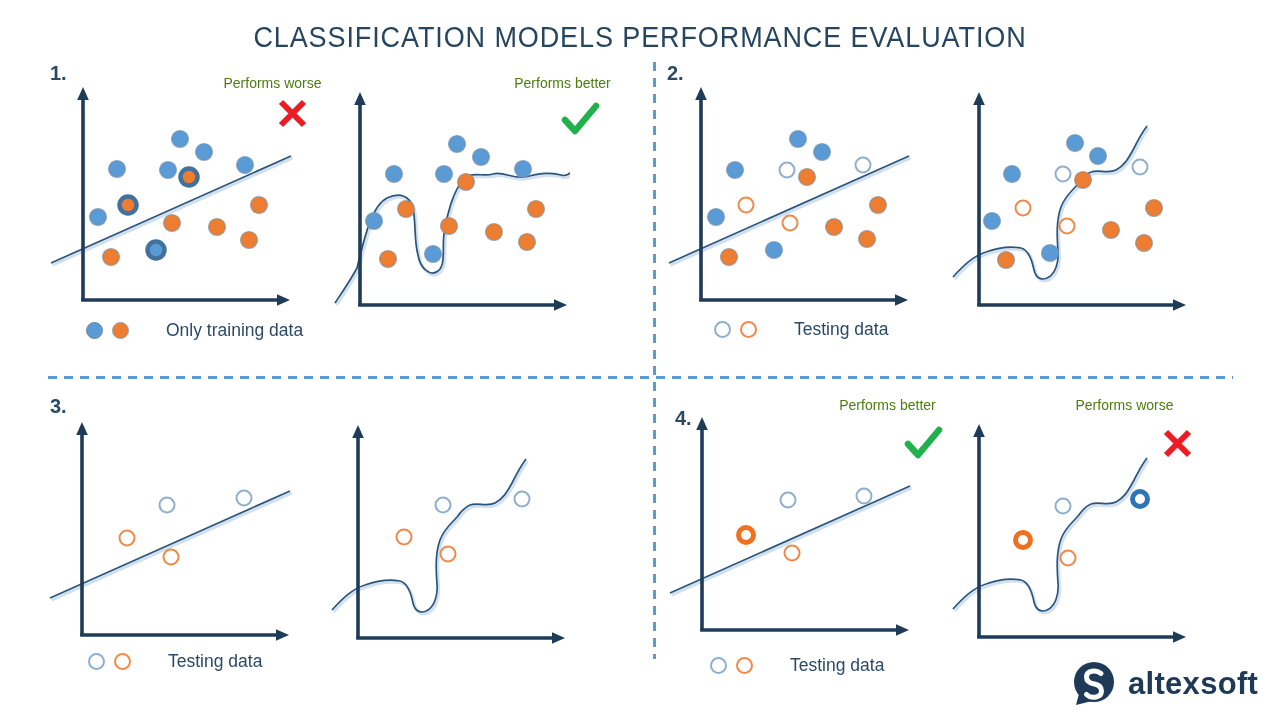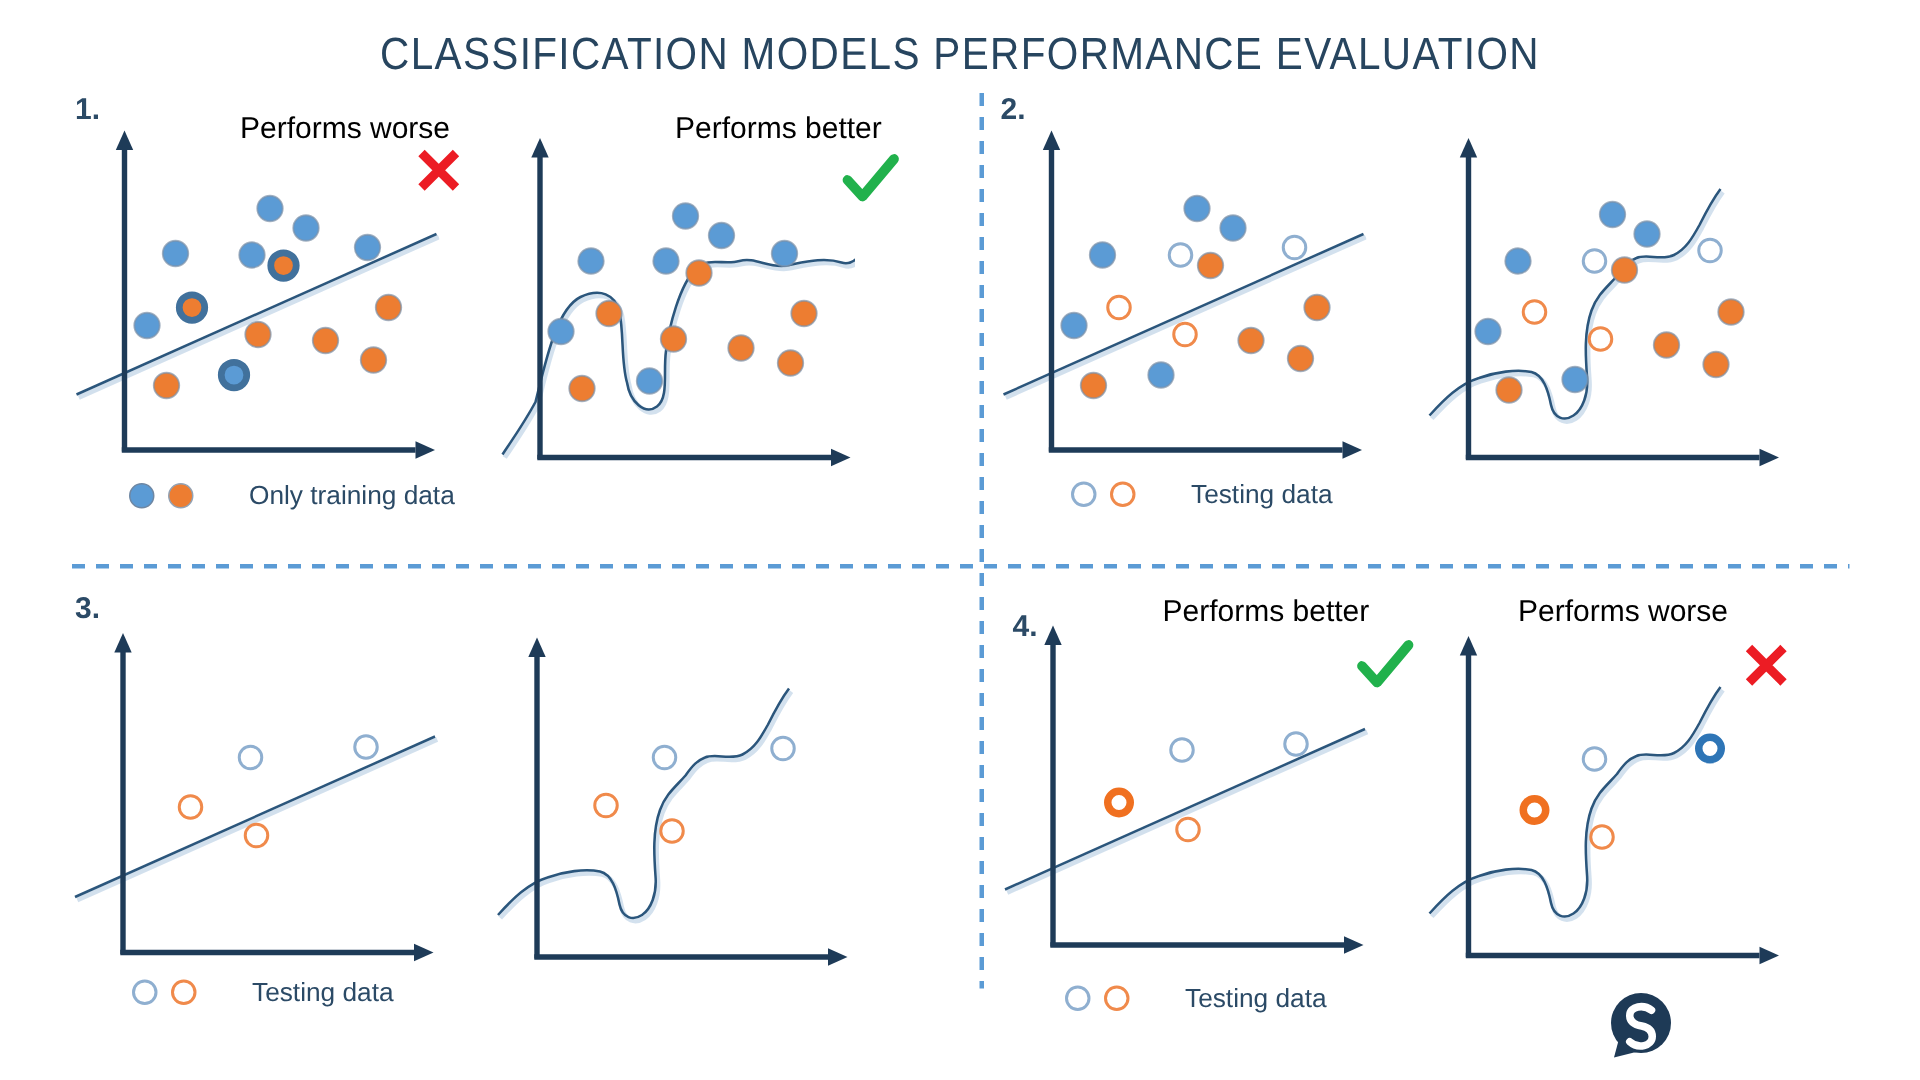--- a/index.html
+++ b/index.html
@@ -7,21 +7,21 @@
     width:1280px;height:720px;position:relative;overflow:hidden;
     background:#ffffff;font-family:"Liberation Sans",sans-serif;
   }
   .abs{position:absolute;}
   .title{
     left:0;top:20px;width:1280px;text-align:center;
     font-size:30px;font-weight:500;color:#27455F;letter-spacing:1px;
     transform:scaleX(0.9);
   }
   .qnum{font-size:20px;font-weight:700;color:#2B4A66;}
-  .caption{font-size:20px;color:#000000;width:225px;text-align:left;}
+  .caption{font-size:14px;color:#4d7c0f;width:225px;text-align:center;}
   .div-h{left:48px;top:376px;width:1185px;height:3px;
     background:repeating-linear-gradient(90deg,#5B9BD5 0 9px,transparent 9px 16px);}
   .div-v{left:653px;top:62px;width:3px;height:597px;
     background:repeating-linear-gradient(180deg,#5B9BD5 0 9px,transparent 9px 16px);}
   .plot{width:250px;height:240px;}
   .legend{display:flex;flex-direction:column;gap:8px;}
   .leg-row{display:flex;align-items:center;}
   .leg-dot{width:17px;height:17px;border-radius:50%;margin-right:9px;box-sizing:border-box;flex:0 0 auto;}
   .leg-dot.b{background:#5B9BD5;border:1px solid #6E87A3;}
   .leg-dot.o{background:#ED7D31;border:1px solid #93A2B4;}
@@ -227,13 +227,14 @@
       <span class="leg-label">Testing data</span>
     </div>
   </div>
 
 <div class="abs logo" style="left:1070px;top:660px">
   <svg width="48" height="48" viewBox="0 0 48 48">
     <circle cx="24" cy="22" r="20" fill="#1E3A56"></circle>
     <polygon points="6,45 22,41 10,30" fill="#1E3A56"></polygon>
     <path d="M31,13.5 C26,9.5 16.5,10.5 16.5,17 C16.5,22 21.5,23.5 24.5,24 C28.5,24.8 31.5,26.5 31.5,31 C31.5,37.5 22,39.5 16.5,34.5" fill="none" stroke="#ffffff" stroke-width="5" stroke-linecap="round"></path>
   </svg>
+  <span class="logo-text">altexsoft</span>
 </div>
 
 </body></html>

